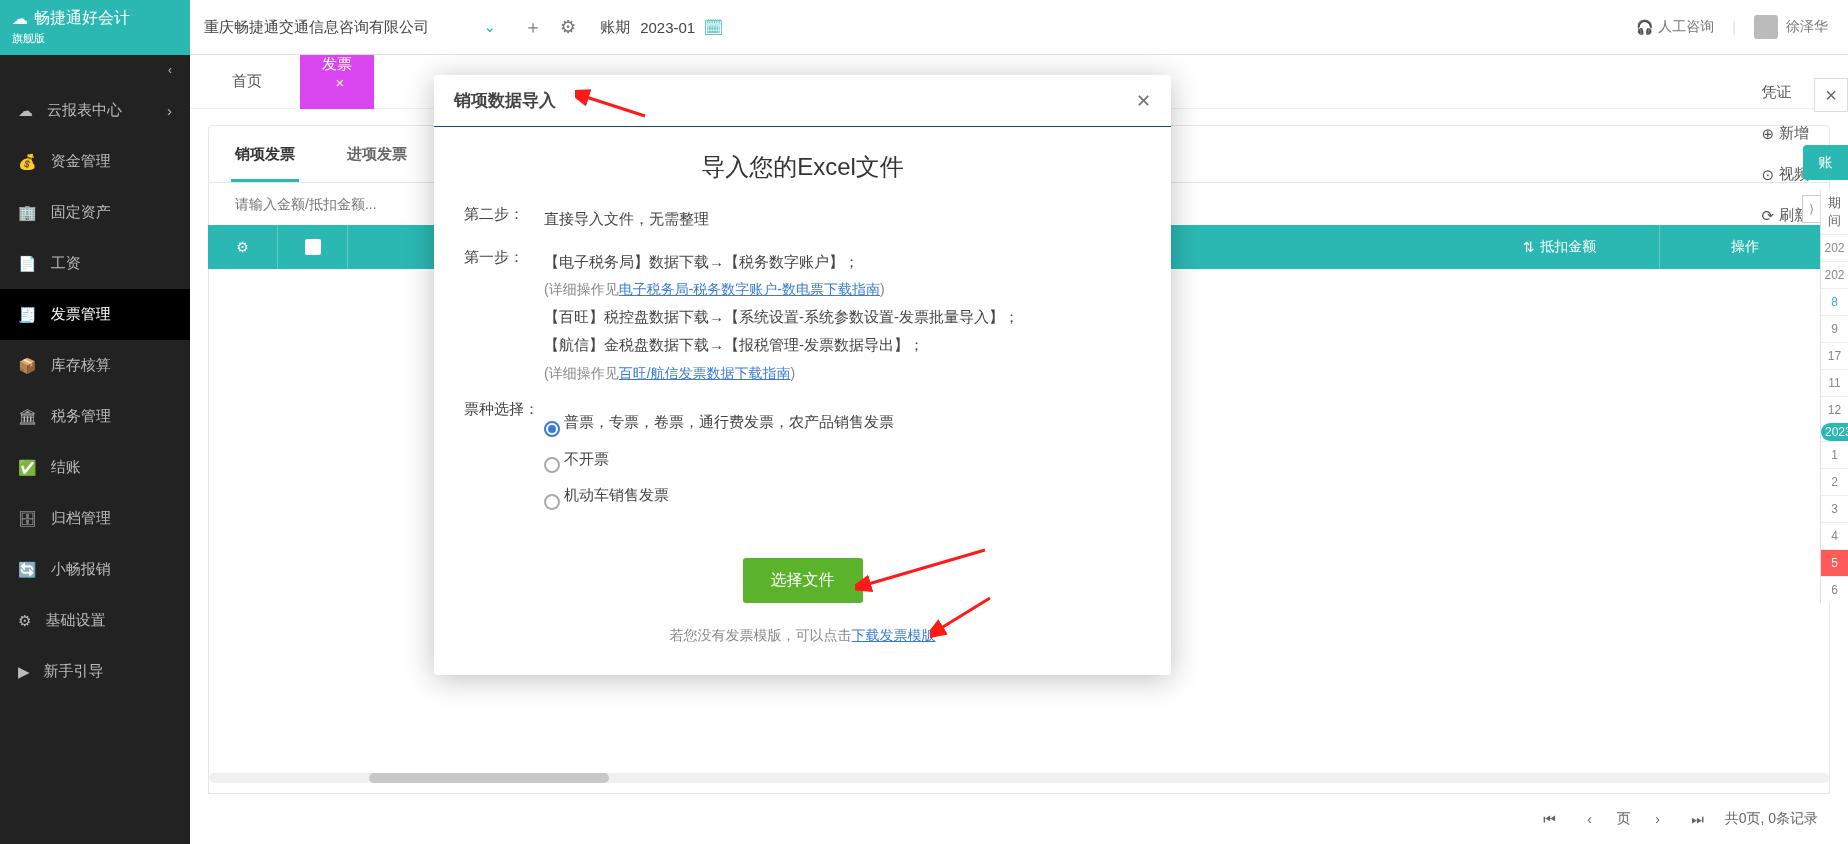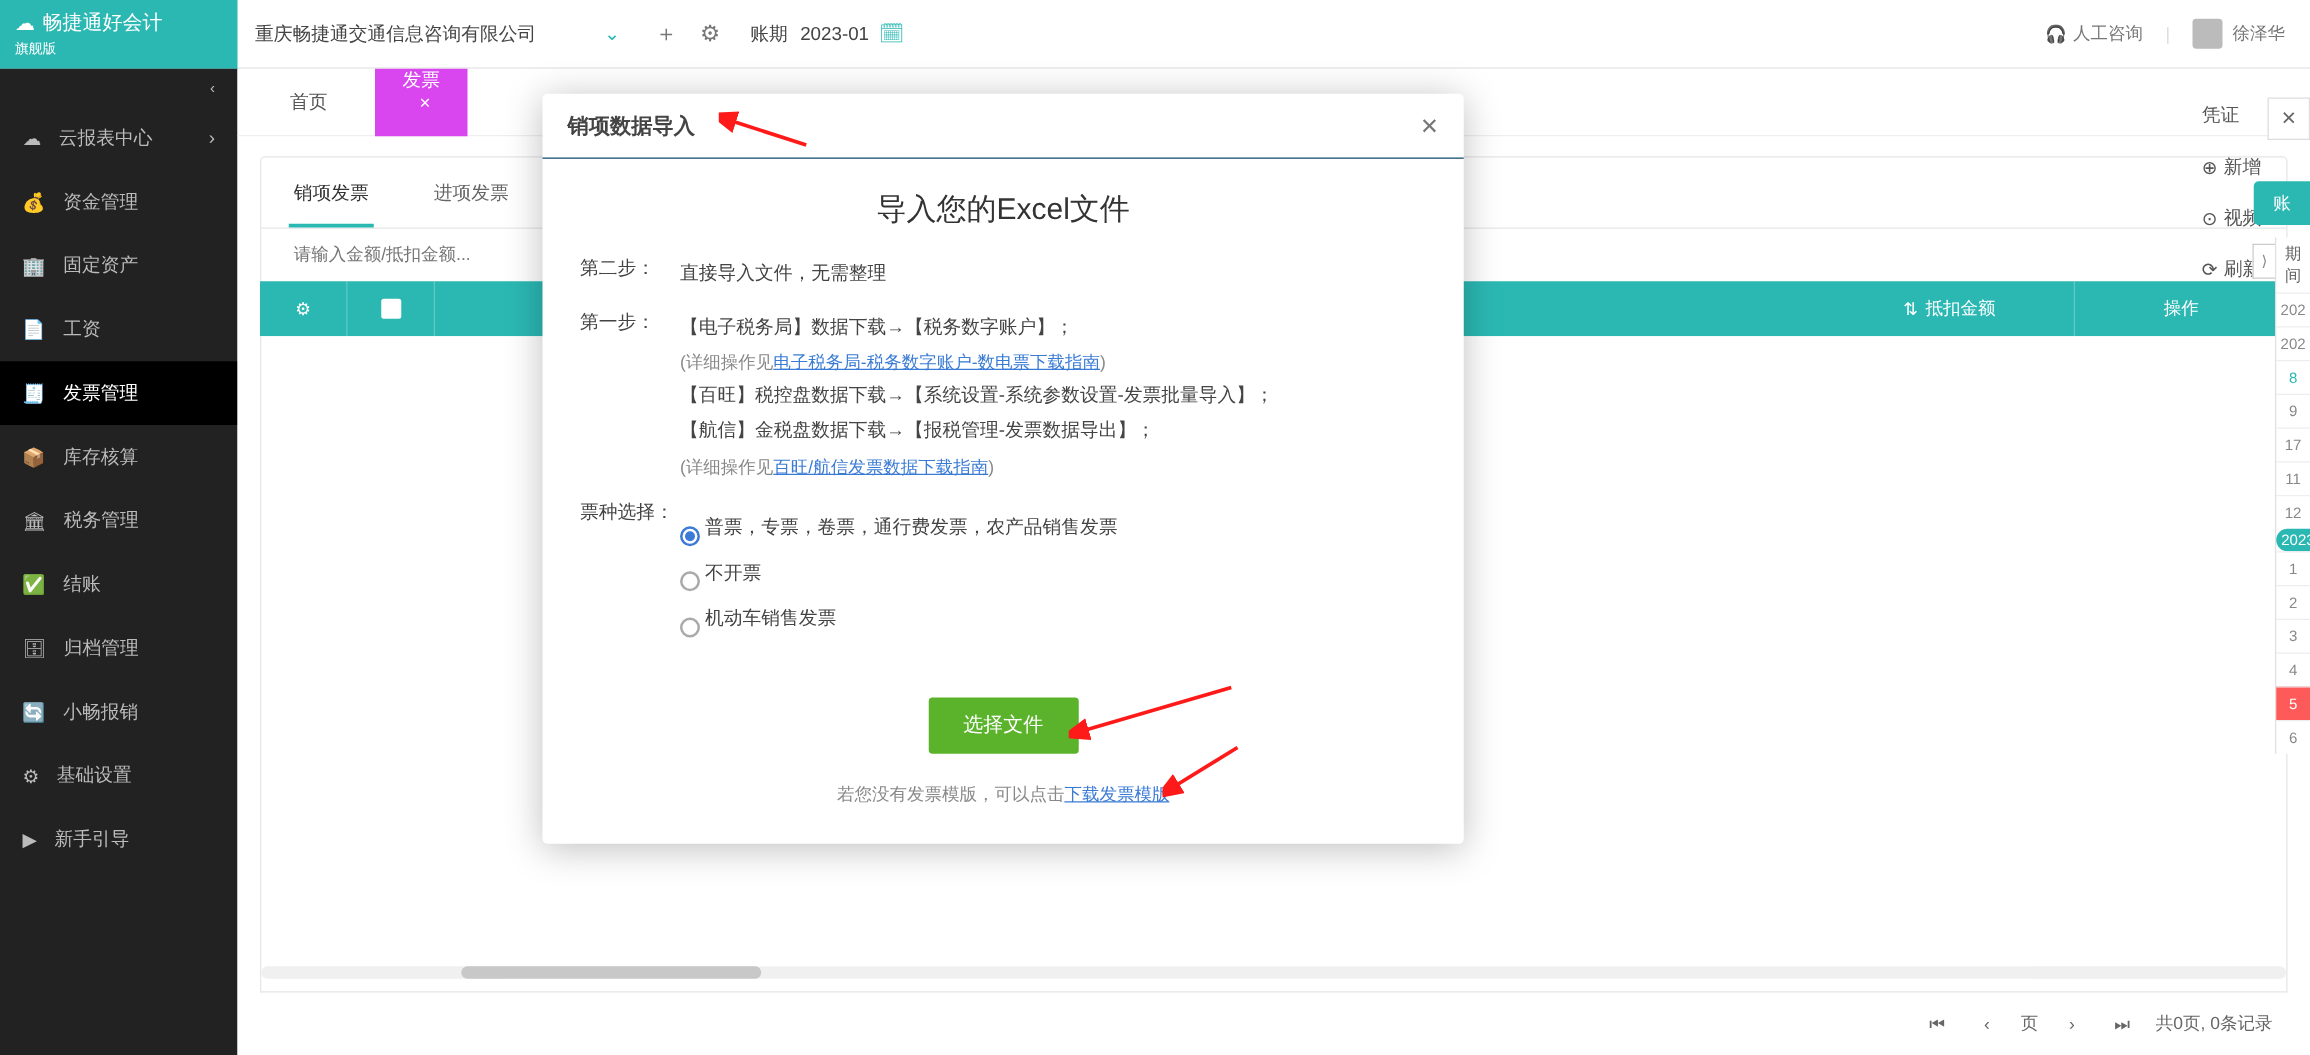--- a/index.html
+++ b/index.html
@@ -22,21 +22,21 @@
 .sidebar-item { height: 51px; display: flex; align-items: center; padding: 0 18px; gap: 14px; font-size: 15px; cursor: pointer; }
 .sidebar-item.collapse-handle { justify-content: flex-end; height: 30px; font-size: 12px; }
 .sidebar-item.active { background: #000; color: #fff; }
 
 .main { flex: 1; background: #fff; position: relative; display: flex; flex-direction: column; }
 .tabbar { height: 54px; display: flex; align-items: center; padding: 0 20px; border-bottom: 1px solid #eee; gap: 16px; }
 .tab { padding: 0 22px; height: 54px; display: flex; align-items: center; font-size: 15px; color: #555; cursor: pointer; }
 .tab.active { background: #d946ef; color: #fff; flex-direction: column; }
 
 .sub-header { height: 58px; display: flex; align-items: center; border: 1px solid #e6e6e6; margin: 16px 18px 0; border-radius: 4px 4px 0 0; }
-.sub-tab { padding: 0 26px; height: 56px; display: flex; align-items: center; font-size: 15px; font-weight: 400; color: #666; cursor: pointer; position: relative; }
+.sub-tab { padding: 0 26px; height: 56px; display: flex; align-items: center; font-size: 15px; font-weight: 700; color: #666; cursor: pointer; position: relative; }
 .sub-tab.active { color: #333; }
 .sub-tab.active::after { content: ""; position: absolute; bottom: 0; left: 20%; width: 60%; height: 3px; background: #2bb8b3; }
 .sub-actions { margin-left: auto; display: flex; gap: 22px; padding-right: 20px; font-size: 15px; color: #555; flex-direction: column; }
 .sub-action { display: flex; align-items: center; gap: 5px; cursor: pointer; }
 
 .search-row { padding: 12px 26px; border-left: 1px solid #e6e6e6; border-right: 1px solid #e6e6e6; margin: 0 18px; }
 .search-input { width: 260px; border: none; font-size: 14px; color: #999; outline: none; }
 
 .table-head { height: 44px; background: #2bb8b3; margin: 0 18px; display: flex; align-items: center; color: #fff; font-size: 14px; }
 .th { height: 100%; display: flex; align-items: center; justify-content: center; border-right: 1px solid rgba(255,255,255,0.25); }

